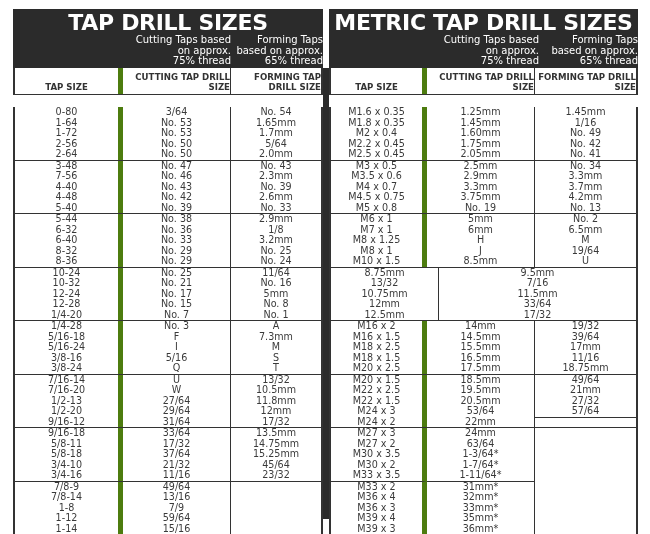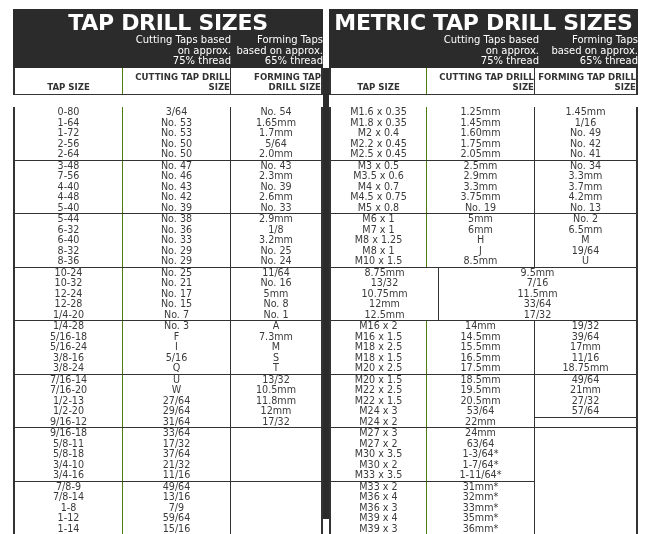--- a/index.html
+++ b/index.html
@@ -14,21 +14,21 @@
              font-weight: bold; font-size: 22px; letter-spacing: -0.3px; line-height: 26px; }
     .sub { position: absolute; top: 26px; text-align: right; font-size: 10px; line-height: 10.5px; }
     .colhead { display: flex; border-left: 2px solid #333; border-right: 2px solid #333;
                height: 26px; background: #fff; border-bottom: 1px solid #333; }
     .colhead div { text-align: right; font-weight: bold; font-size: 8.6px; line-height: 9.5px;
                    color: #333; display: flex; align-items: flex-end; justify-content: center; padding-bottom: 2px; box-sizing: border-box; }
     .body { border-left: 2px solid #333; border-right: 2px solid #333; border-bottom: 2px solid #333; background:#fff;margin-top:12px; }
     .group { display: flex; border-bottom: 1px solid #333; }
     .group:last-child { border-bottom: none; }
     .cell { text-align: center; font-size: 9.6px; line-height: 10.5px; color: #3a3a3a; box-sizing: border-box; }
-    .c1 { width: 108px; border-right: 1px solid #4d7c0f; }
+    .c1 { width: 108px; border-right: 5px solid #4d7c0f; }
     .c2 { width: 108px; border-right: 1px solid #333; }
     .c3 { flex: 1; }
     .right .c1 { width: 96px; }
     .right .c2 { width: 108px; }
     .note { font-size: 9.6px; line-height: 11px; color:#3a3a3a; text-align: left; padding-left: 17px; }
   </style>
 </head>
 <body>
 
 <div class="panel left">
@@ -197,20 +197,27 @@
           <div>3/4-10</div>
           <div>3/4-16</div>
         </div>
         <div class="cell c2">
           <div>33/64</div>
           <div>17/32</div>
           <div>37/64</div>
           <div>21/32</div>
           <div>11/16</div>
         </div>
+        <div class="cell c3">
+          <div>13.5mm</div>
+          <div>14.75mm</div>
+          <div>15.25mm</div>
+          <div>45/64</div>
+          <div>23/32</div>
+        </div>
       </div>
       <div class="group">
         <div class="cell c1">
           <div>7/8-9</div>
           <div>7/8-14</div>
           <div>1-8</div>
           <div>1-12</div>
           <div>1-14</div>
         </div>
         <div class="cell c2">

